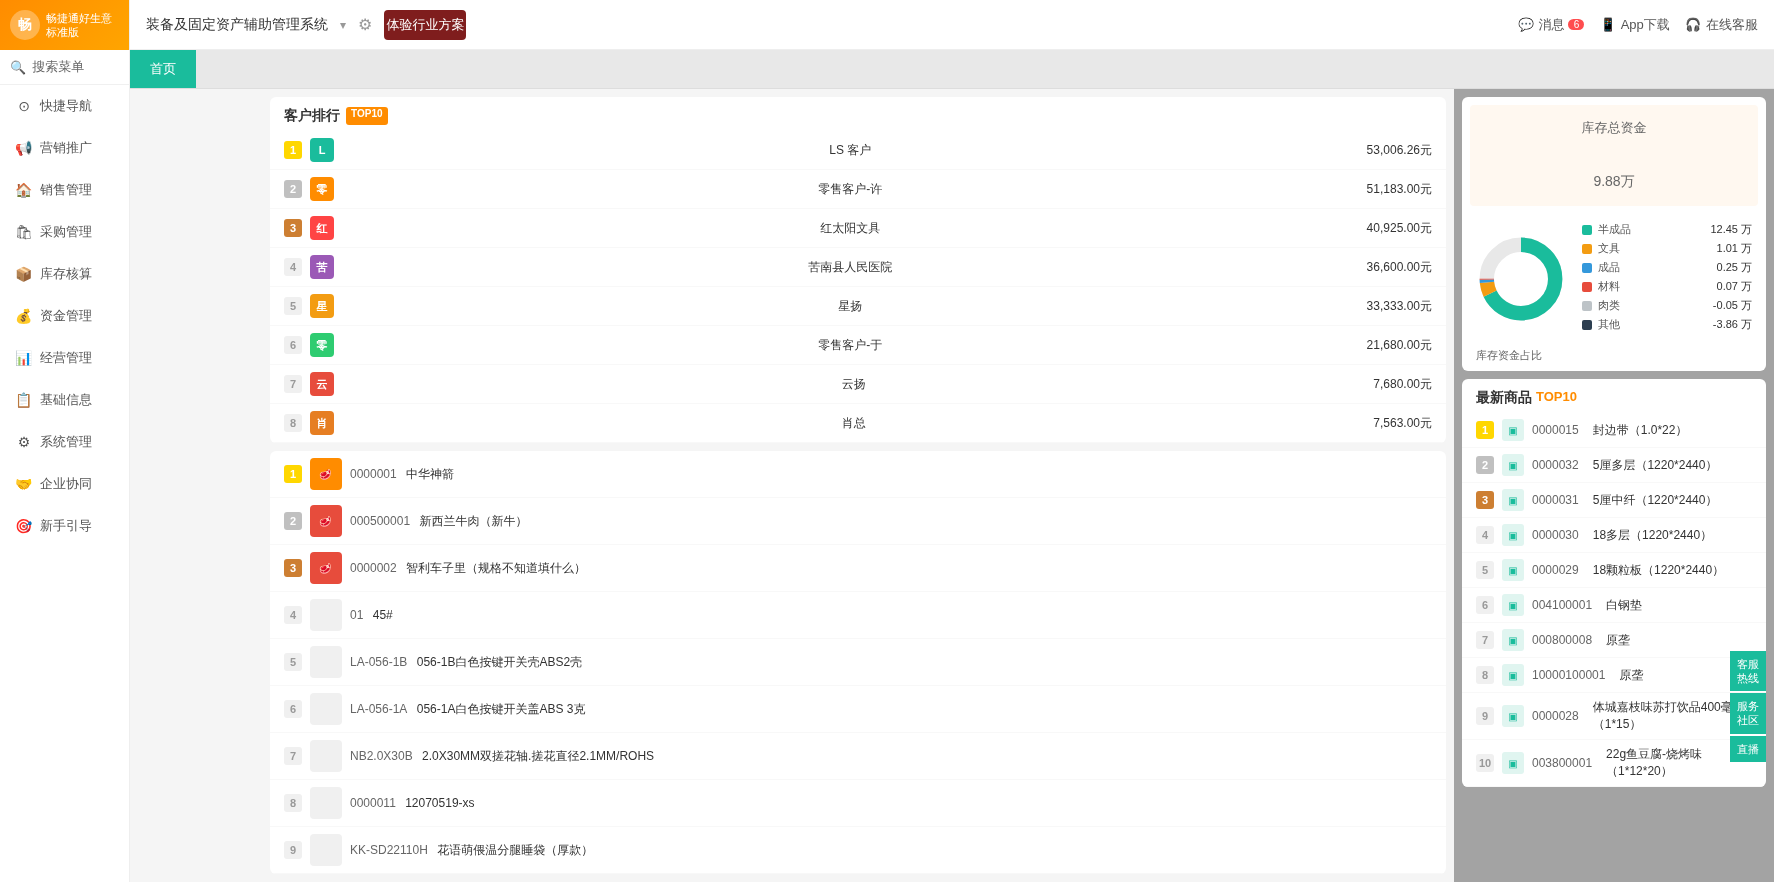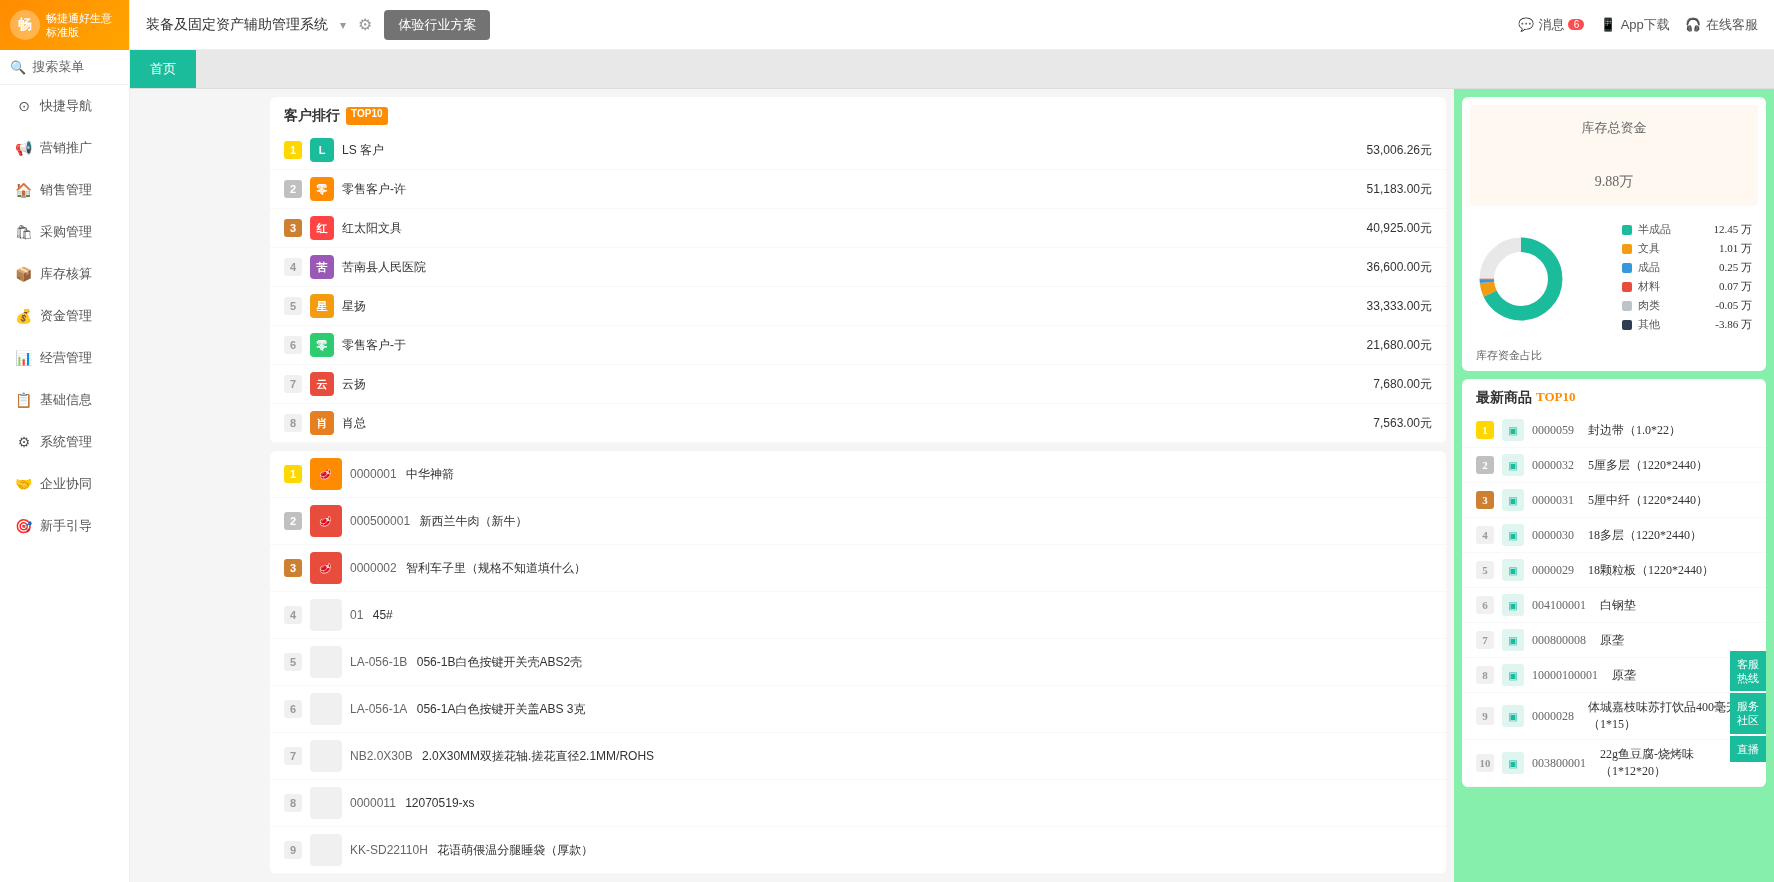--- a/index.html
+++ b/index.html
@@ -97,24 +97,24 @@
     .topbar-chevron {
       color: #999;
       font-size: 12px;
     }
     .topbar-gear {
       color: #999;
       font-size: 16px;
       cursor: pointer;
     }
     .topbar-btn {
-      background: #737373;
+      background: #7f1d1d;
       color: white;
       border: none;
-      padding: 6px 14px;
+      padding: 6px 2px;
       border-radius: 4px;
       cursor: pointer;
       font-size: 13px;
     }
     .topbar-right {
       margin-left: auto;
       display: flex;
       align-items: center;
       gap: 16px;
       font-size: 13px;
@@ -170,24 +170,23 @@
       flex: 1;
       overflow-y: auto;
       padding: 0;
       background: #f5f5f5;
     }
 
     
     .right-panel {
       width: 320px;
       overflow-y: auto;
-      background: #86efac;
+      background: #a3a3a3;
       flex-shrink: 0;
       padding: 8px;
-      font-family: Liberation Serif, serif;
     }
 
     
     .card {
       background: white;
       border-radius: 6px;
       margin-bottom: 8px;
       overflow: hidden;
     }
 
@@ -222,21 +221,21 @@
       height: 24px;
       border-radius: 4px;
       display: flex;
       align-items: center;
       justify-content: center;
       font-size: 11px;
       font-weight: bold;
       color: white;
       flex-shrink: 0;
     }
-    .rank-name { flex: 1; color: #333; font-size: 12px; }
+    .rank-name { flex: 1; color: #333; font-size: 12px; text-align: center; }
     .rank-amount { color: #333; font-size: 12px; font-weight: 500; }
 
     
     .product-row {
       display: flex;
       align-items: center;
       padding: 7px 14px;
       border-bottom: 1px solid #f8f8f8;
       gap: 8px;
     }
@@ -293,21 +292,20 @@
     .legend {
       flex: 1;
       font-size: 11px;
     }
     .legend-item {
       display: flex;
       align-items: center;
       gap: 6px;
       margin-bottom: 4px;
       justify-content: space-between;
-      margin-left: 40px;
     }
     .legend-left {
       display: flex;
       align-items: center;
       gap: 6px;
     }
     .legend-dot {
       width: 10px;
       height: 10px;
       border-radius: 2px;
@@ -726,21 +724,21 @@
 
       <div class="card">
         <div class="section-title-bar">
           <span>最新商品</span>
           <span class="right-top10">TOP10</span>
         </div>
 
         <div class="new-product-row">
           <div class="new-rank-num rank-1">1</div>
           <div class="new-product-icon">▣</div>
-          <span class="new-product-code">0000059</span>
+          <span class="new-product-code">0000015</span>
           <span class="new-product-name">封边带（1.0*22）</span>
         </div>
         <div class="new-product-row">
           <div class="new-rank-num rank-2">2</div>
           <div class="new-product-icon">▣</div>
           <span class="new-product-code">0000032</span>
           <span class="new-product-name">5厘多层（1220*2440）</span>
         </div>
         <div class="new-product-row">
           <div class="new-rank-num rank-3">3</div>

